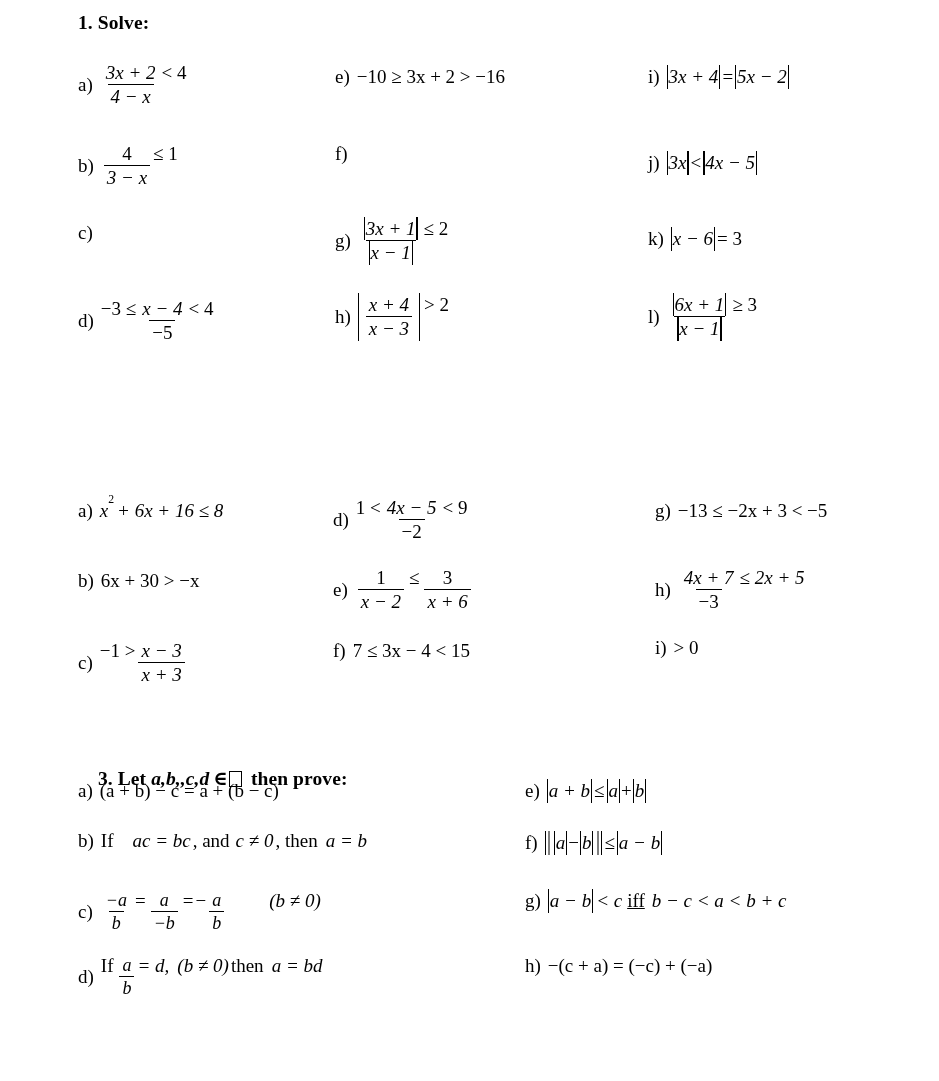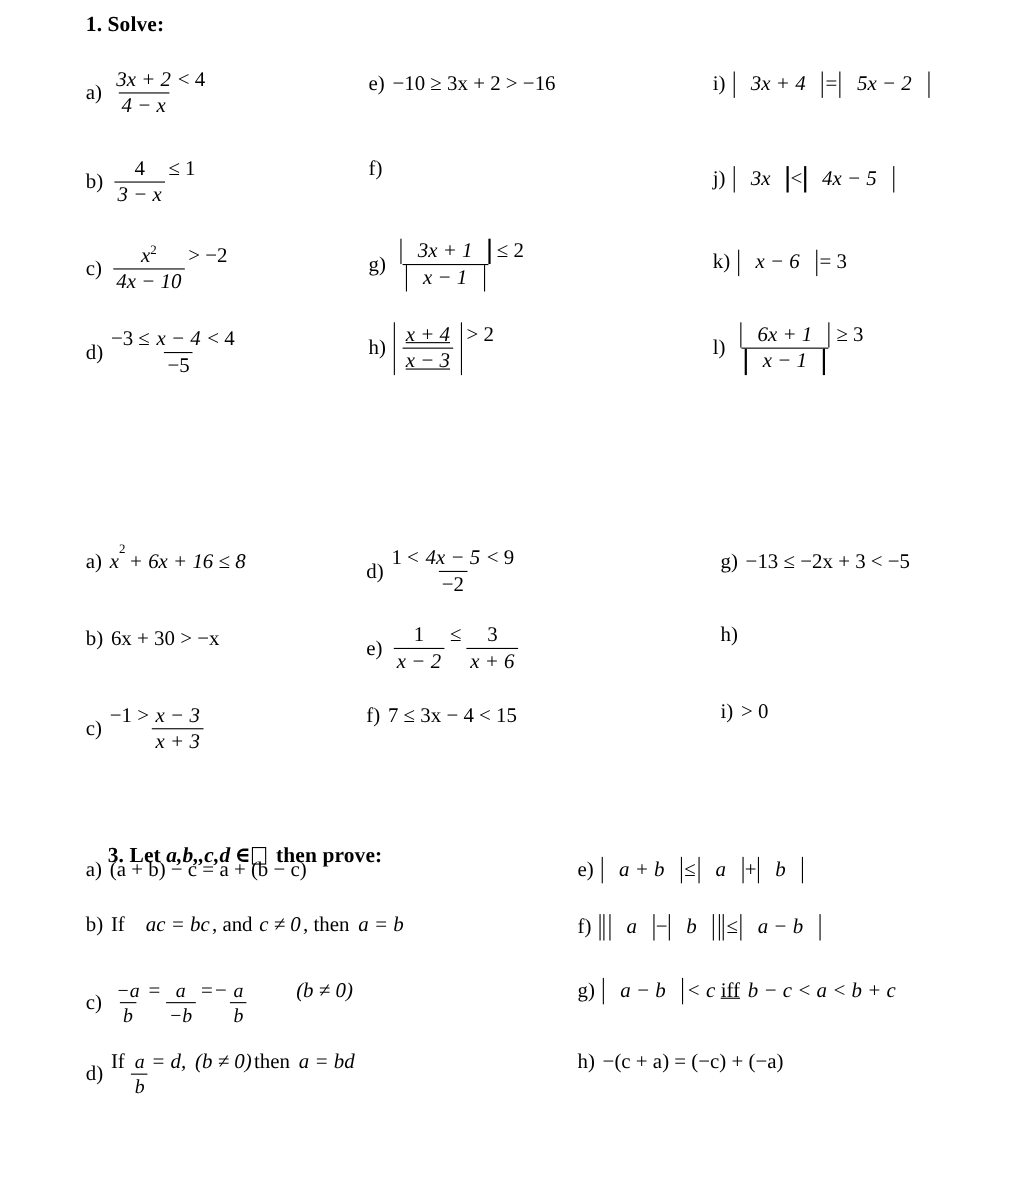--- a/index.html
+++ b/index.html
@@ -84,21 +84,21 @@
   .frac > .den { border-top: 1.3px solid #000; padding-top: 1px; }
 
   
   .frac.sm > .num, .frac.sm > .den { font-size: 18px; }
 
   
   .abs {
     display: inline-flex;
     align-items: stretch;
     position: relative;
-    padding: 0 16px;
+    padding: 0 2px;
   }
   .abs::before, .abs::after {
     content: "";
     position: absolute;
     top: -1px;
     bottom: -1px;
     width: 1.3px;
     background: #000;
   }
   .abs::before { left: 0; }
@@ -140,27 +140,20 @@
       <span class="frac">
         <span class="num">4</span>
         <span class="den it">3 − x</span>
       </span>
       <span>≤ 1</span>
     </span>
   </div>
 
   <div class="item" style="left:78px; top:222px;">
     <span class="lbl">c)</span>
-    <span class="expr">
-      <span class="frac">
-        <span class="num"><span class="it">x</span><sup class="exp">2</sup></span>
-        <span class="den it">4x − 10</span>
-      </span>
-      <span>&gt; −2</span>
-    </span>
   </div>
 
   <div class="item" style="left:78px; top:298px;">
     <span class="lbl">d)</span>
     <span class="expr">
       <span>−3 ≤</span>
       <span class="frac">
         <span class="num it">x − 4</span>
         <span class="den">−5</span>
       </span>
@@ -189,21 +182,21 @@
             </span></span>
       </span>
       <span>≤ 2</span>
     </span>
   </div>
 
   <div class="item" style="left:335px; top:294px;">
     <span class="lbl">h)</span>
     <span class="expr">
       <span class="abs tall">
-        <span class="frac" style="margin:0 2px;text-decoration:underline;">
+        <span class="frac" style="margin:0 2px;">
           <span class="num it">x + 4</span>
           <span class="den it">x − 3</span>
         </span>
       </span>
       <span style="margin-left:4px;">&gt; 2</span>
     </span>
   </div>
 
   <div class="item" style="left:648px; top:66px;">
     <span class="lbl">i)</span>
@@ -314,20 +307,27 @@
     <span class="expr it">7 ≤ 3x − 4 &lt; 15</span>
   </div>
 
   <div class="item" style="left:655px; top:500px;">
     <span class="lbl">g)</span>
     <span class="expr it">−13 ≤ −2x + 3 &lt; −5</span>
   </div>
 
   <div class="item" style="left:655px; top:567px;">
     <span class="lbl">h)</span>
+    <span class="expr">
+      <span class="frac">
+        <span class="num it">4x + 7</span>
+        <span class="den">−3</span>
+      </span>
+      <span class="it">≤ 2x + 5</span>
+    </span>
   </div>
 
   <div class="item" style="left:655px; top:637px;">
     <span class="lbl">i)</span>
     <span class="expr">
       <span>&gt; 0</span>
     </span>
   </div>
 
   <div class="prompt" style="left:78px; top:740px;">

